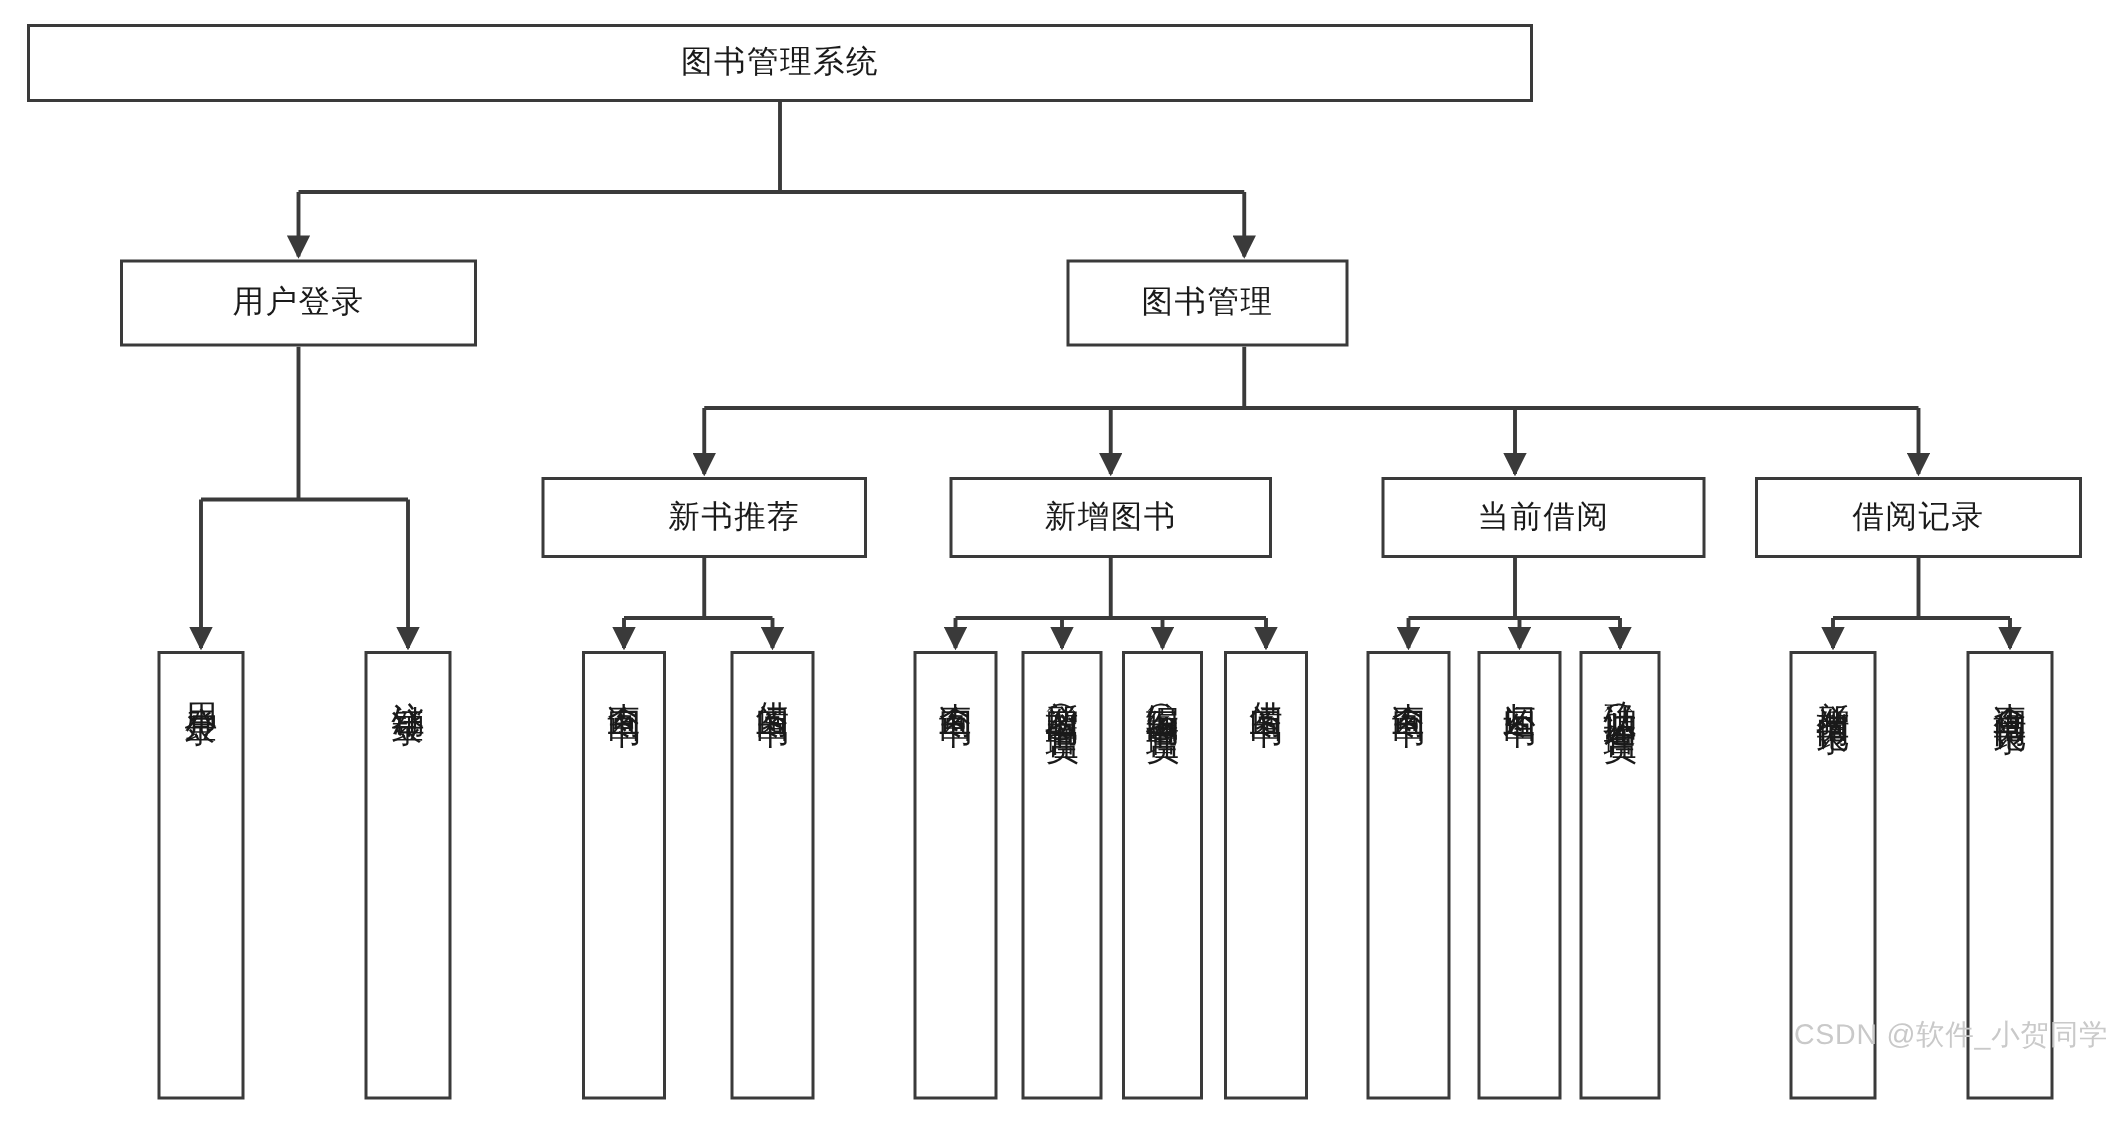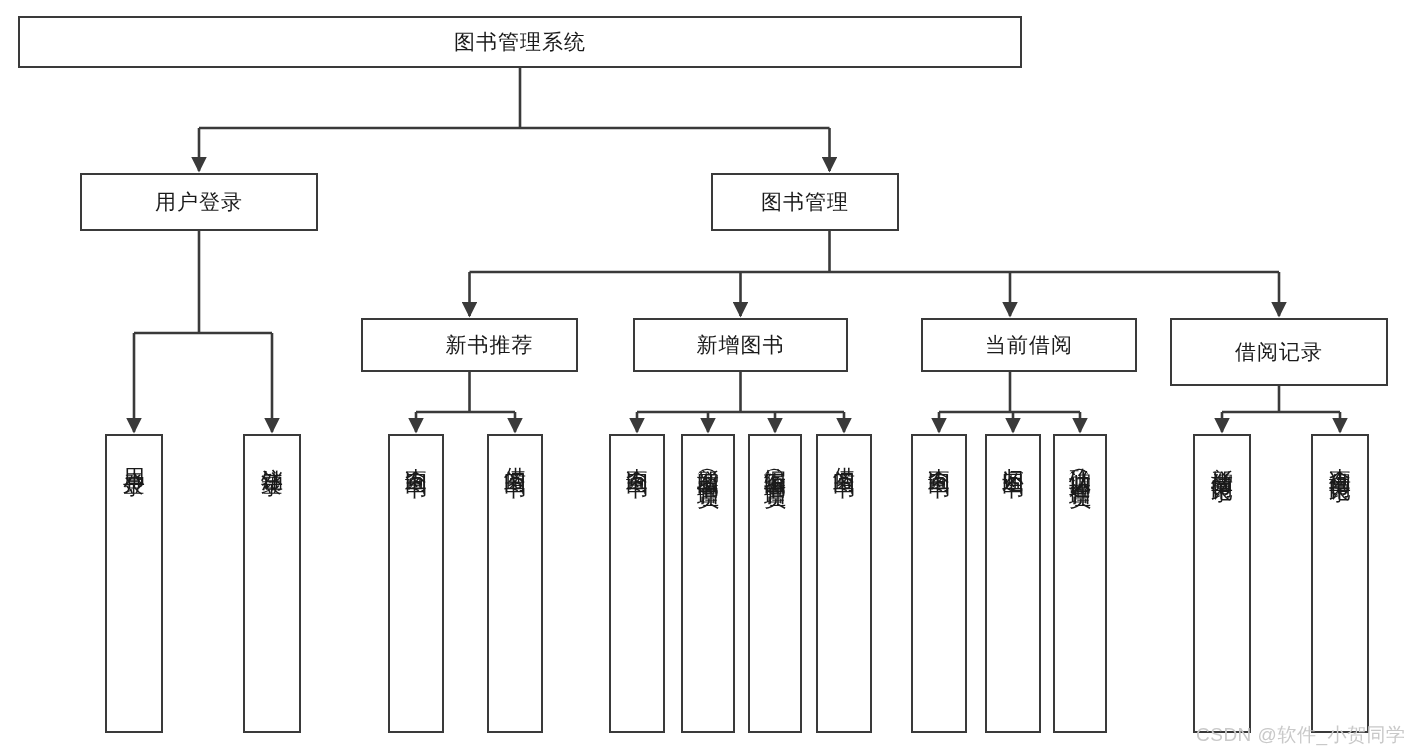--- a/index.html
+++ b/index.html
@@ -124,21 +124,21 @@
       </div>
       <div class="node h" style="left: 361px; top: 318px; width: 217px; height: 54px; padding-left: 40px;">
         <span>新书推荐</span>
       </div>
       <div class="node h" style="left: 633px; top: 318px; width: 215px; height: 54px;">
         <span>新增图书</span>
       </div>
       <div class="node h" style="left: 902px; top: 318px; width: 216px; height: 54px; margin-left: 19px;">
         <span>当前借阅</span>
       </div>
-      <div class="node h" style="left: 1170px; top: 318px; width: 218px; height: 68px;">
+      <div class="node h" style="left: 1170px; top: 318px; width: 218px; height: 54px;">
         <span>借阅记录</span>
       </div>
       <div class="node v" style="left: 105px; top: 434px; width: 58px; height: 299px;">
         <span class="vlabel">用户登录</span>
       </div>
       <div class="node v" style="left: 243px; top: 434px; width: 58px; height: 299px;">
         <span class="vlabel">注销登录</span>
       </div>
       <div class="node v" style="left: 388px; top: 434px; width: 56px; height: 299px;">
         <span class="vlabel">查询图书</span>
@@ -168,15 +168,15 @@
         <span class="vlabel">确认归还（管理员）</span>
       </div>
       <div class="node v" style="left: 1193px; top: 434px; width: 58px; height: 299px;">
         <span class="vlabel">新增借阅记录</span>
       </div>
       <div class="node v" style="left: 1311px; top: 434px; width: 58px; height: 299px;">
         <span class="vlabel">查询借阅记录</span>
       </div>
     </div>
 
-  <div class="watermark" style="left: 1196px; top: 722px;">CSDN @软件_小贺同学</div>
+  <div class="watermark" style="left: 1196px; top: 677px;">CSDN @软件_小贺同学</div>
 
 </div>
 
 </body></html>

